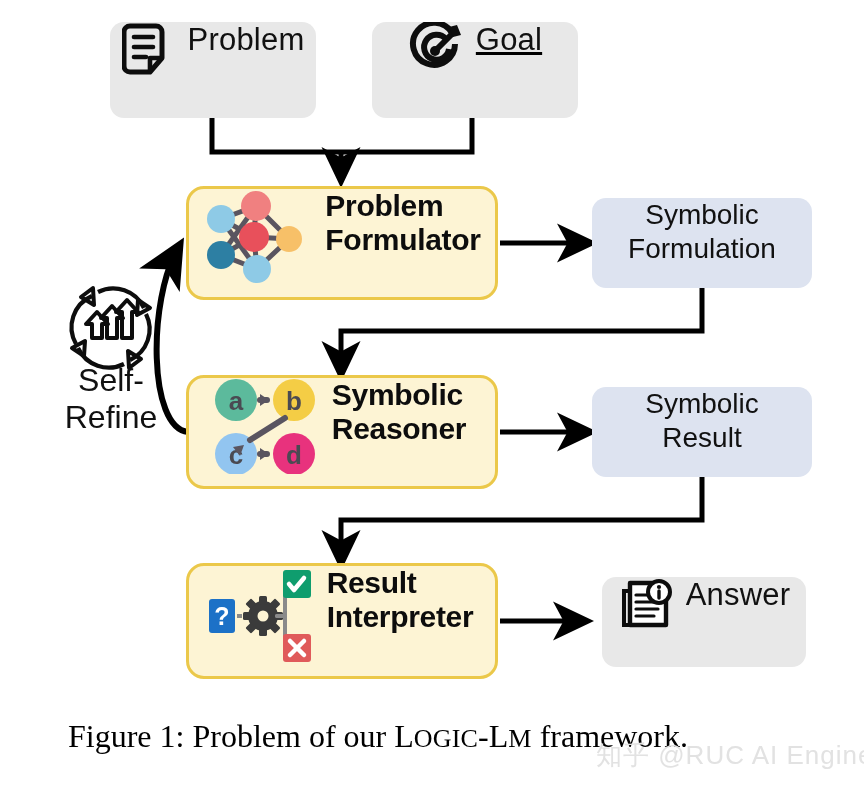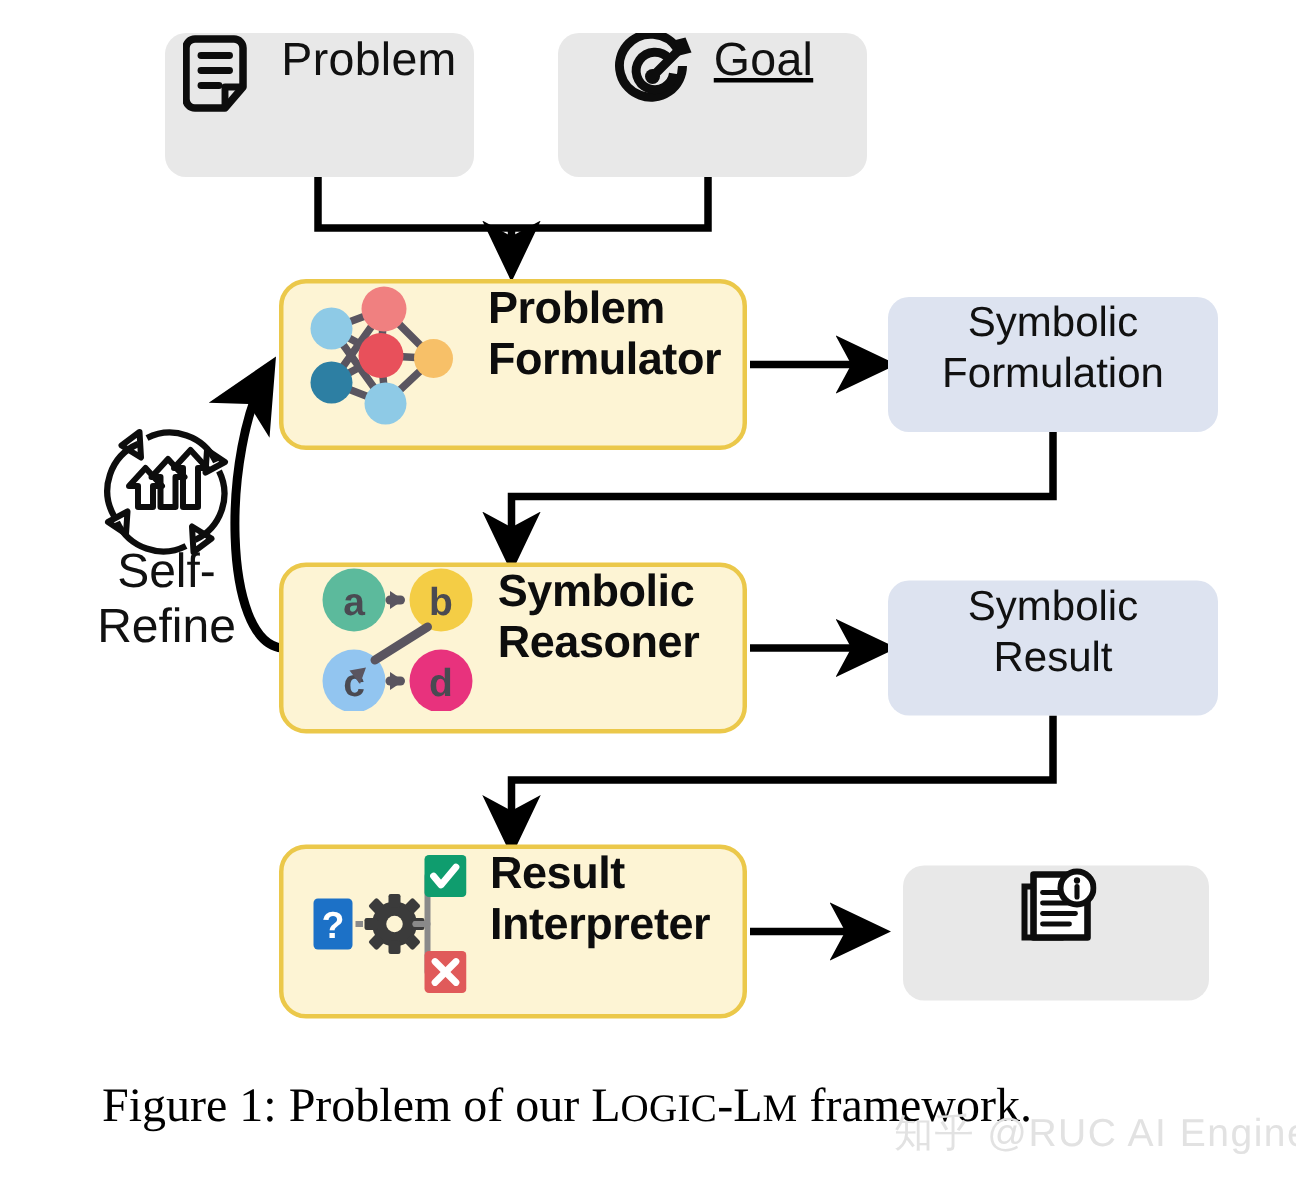--- a/index.html
+++ b/index.html
@@ -258,20 +258,21 @@
           <line x1="18" y1="18" x2="38" y2="18"></line>
           <line x1="18" y1="25" x2="40" y2="25"></line>
           <line x1="18" y1="32" x2="40" y2="32"></line>
           <line x1="18" y1="39" x2="36" y2="39"></line>
         </g>
         <circle cx="41" cy="15" r="11" fill="#ffffff" stroke="#0d0d0d" stroke-width="4"></circle>
         <circle cx="41" cy="10" r="2.1" fill="#0d0d0d"></circle>
         <line x1="41" y1="14" x2="41" y2="21" stroke="#0d0d0d" stroke-width="3.4" stroke-linecap="round"></line>
       </svg>
     </span>
+    <span class="lbl">Answer</span>
   </div>
 
   <span style="position:absolute; left:58px; top:282px;">
     <svg class="icon-svg" width="108" height="92" viewBox="0 0 108 92">
       <path d="M18,62 A34,34 0 0 1 34,14" fill="none" stroke="#0d0d0d" stroke-width="4.2"></path>
       <path d="M88,32 A34,34 0 0 1 72,78" fill="none" stroke="#0d0d0d" stroke-width="4.2"></path>
       <path d="M40,10 A34,34 0 0 1 86,26" fill="none" stroke="#0d0d0d" stroke-width="4.2"></path>
       <path d="M66,82 A34,34 0 0 1 20,66" fill="none" stroke="#0d0d0d" stroke-width="4.2"></path>
       <path d="M35,6 l-12,9 l13,8 z" fill="none" stroke="#0d0d0d" stroke-width="4" stroke-linejoin="round"></path>
       <path d="M71,86 l12,-9 l-13,-8 z" fill="none" stroke="#0d0d0d" stroke-width="4" stroke-linejoin="round"></path>

